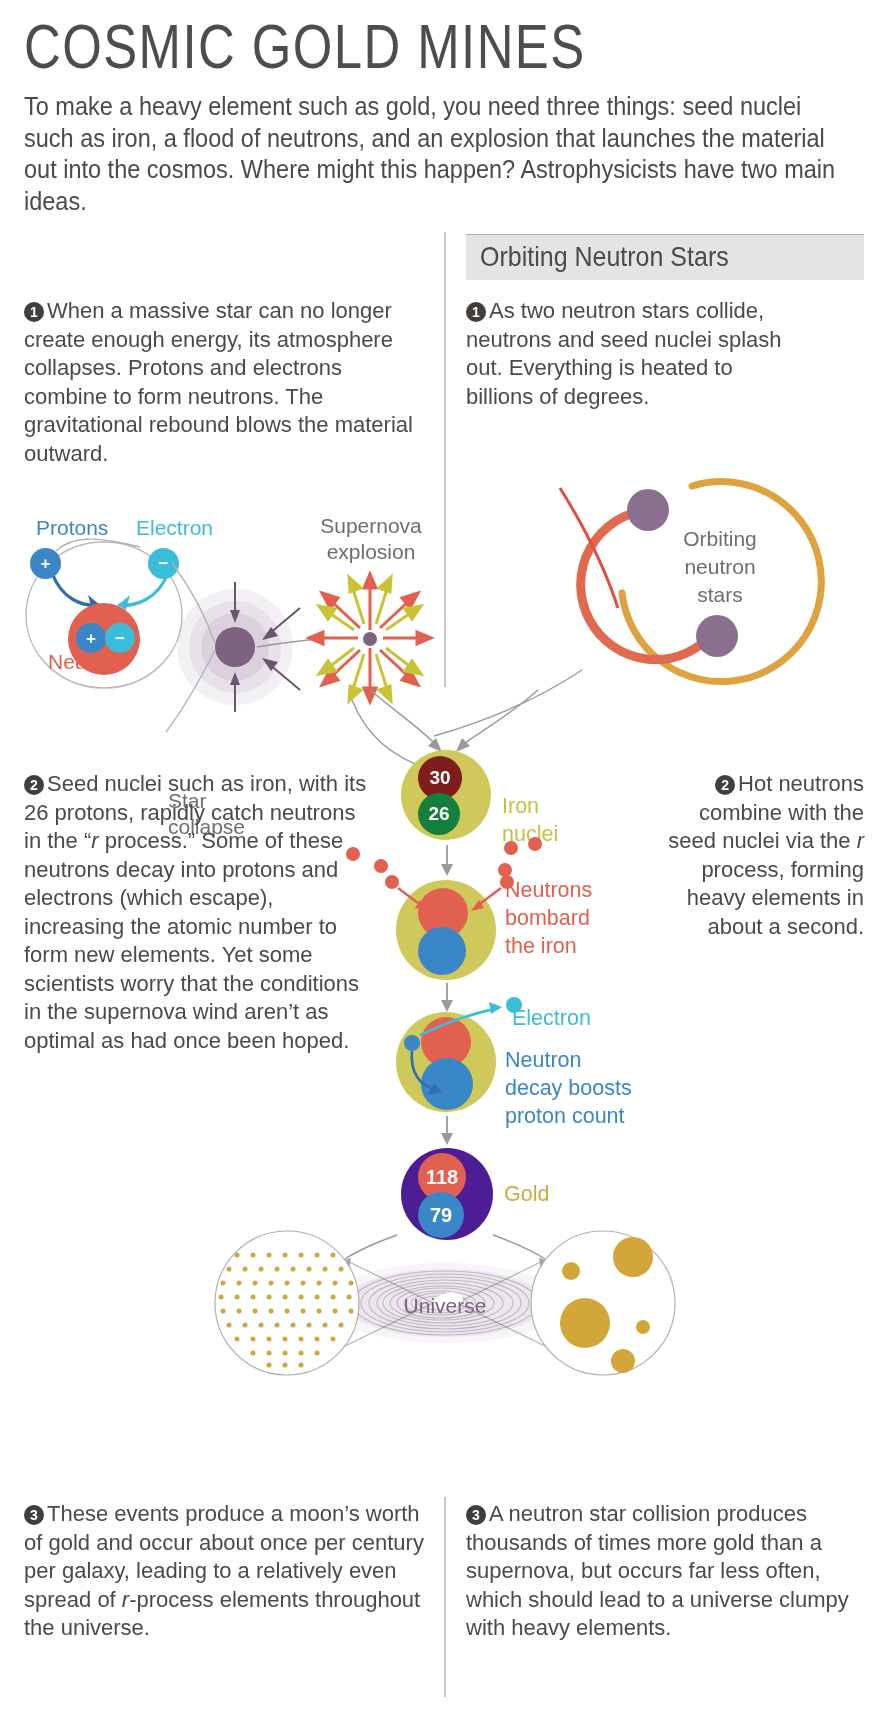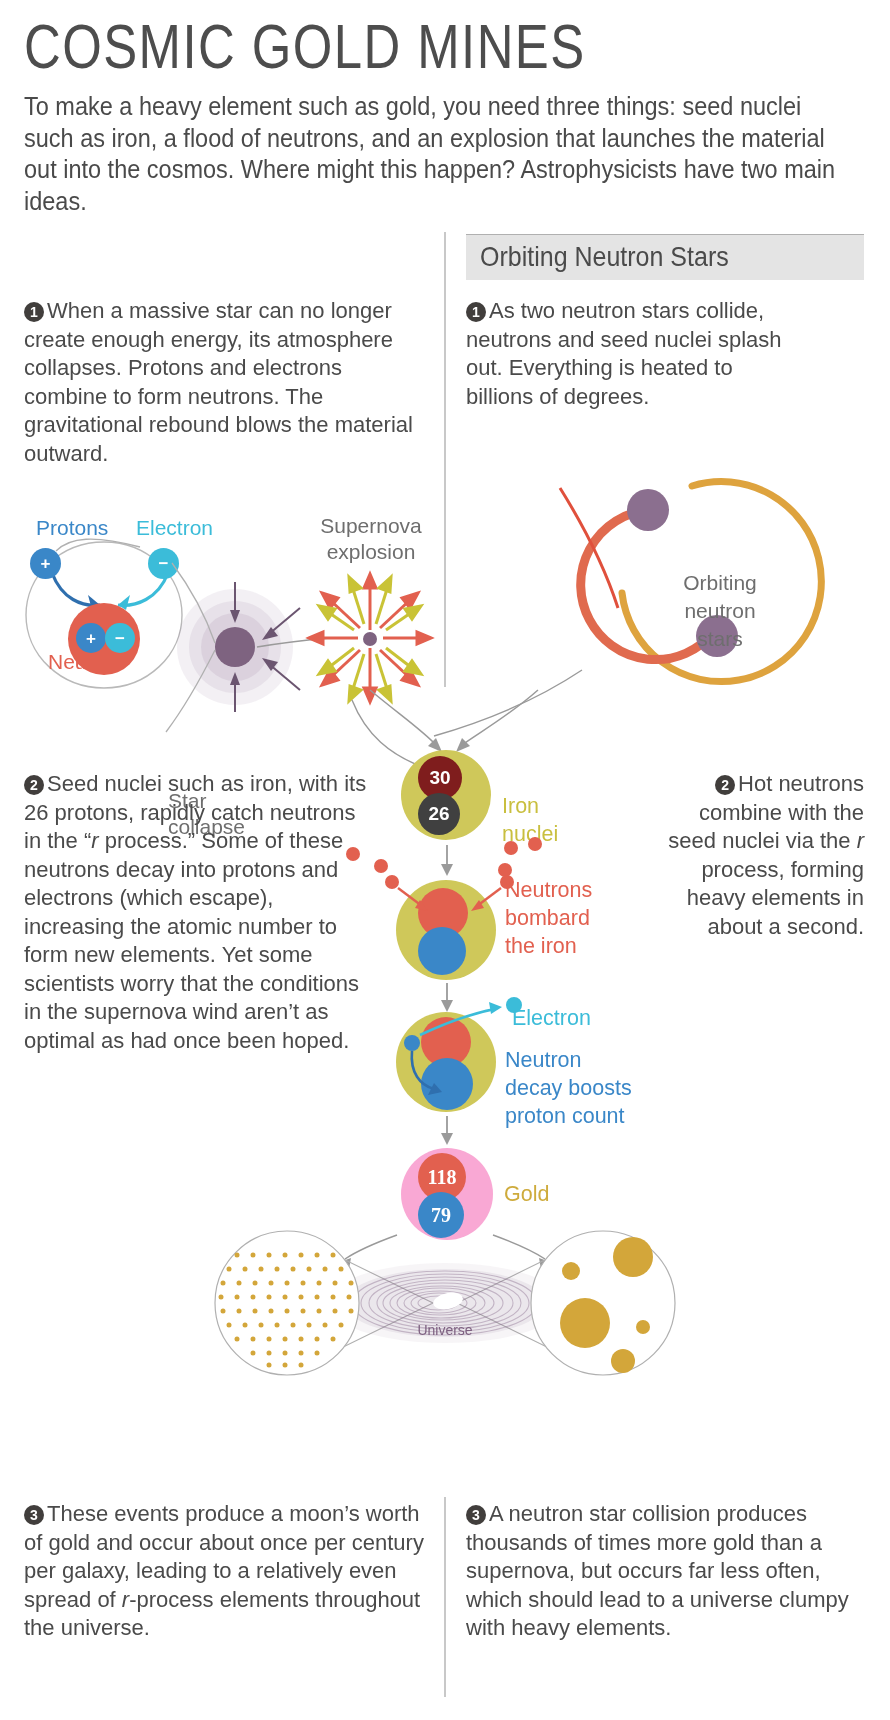--- a/index.html
+++ b/index.html
@@ -75,53 +75,53 @@
     font-size:21px;color:#6e6e6e;line-height:26px;margin-top:48px;}
 
   
   #burst{position:absolute;left:290px;top:560px;width:170px;height:170px;}
   #sn-label{position:absolute;left:296px;top:513px;width:150px;text-align:center;
     font-size:21px;color:#6e6e6e;line-height:26px;}
 
   
   #orbit{position:absolute;left:600px;top:448px;width:280px;height:280px;}
   #orbit-label{position:absolute;left:655px;top:525px;width:130px;text-align:center;
-    font-size:21px;color:#6e6e6e;line-height:28px;margin-top:44px;}
+    font-size:21px;color:#6e6e6e;line-height:28px;}
 
   
   .nuc{position:absolute;border-radius:50%;}
   .nuc .inner{position:absolute;border-radius:50%;display:flex;align-items:center;
     justify-content:center;color:#fff;font-weight:600;}
   .nlabel{position:absolute;font-size:21.5px;line-height:28px;}
 
   #nuc1{left:401px;top:750px;width:90px;height:90px;background:#cfc85a;}
   #nuc1 .n-n{left:17px;top:6px;width:44px;height:44px;background:#7f1d1d;font-size:19px;}
-  #nuc1 .n-p{left:17px;top:43px;width:42px;height:42px;background:#404040;font-size:19px;}
+  #nuc1 .n-p{left:17px;top:43px;width:42px;height:42px;background:#15803d;font-size:19px;}
   #lab1{left:502px;top:766px;color:#c9bf3f;margin-top:26px;}
 
   #nuc2{left:396px;top:880px;width:100px;height:100px;background:#cfc85a;}
   #nuc2 .n-n{left:22px;top:8px;width:50px;height:50px;background:#e2604f;}
   #nuc2 .n-p{left:22px;top:47px;width:48px;height:48px;background:#3a87c8;}
   #lab2{left:505px;top:876px;color:#e2604f;}
 
   #nuc3{left:396px;top:1012px;width:100px;height:100px;background:#cfc85a;}
   #nuc3 .n-n{left:25px;top:5px;width:50px;height:50px;background:#e2604f;}
   #nuc3 .n-p{left:25px;top:46px;width:52px;height:52px;background:#3a87c8;}
   #lab3e{left:512px;top:1004px;color:#3bbcd9;}
   #lab3{left:505px;top:1046px;color:#3a87c8;}
 
-  #nuc4{left:401px;top:1148px;width:92px;height:92px;background:#f9a8d4;font-family:Liberation Serif, serif;}
+  #nuc4{left:401px;top:1148px;width:92px;height:92px;background:#4c1d95;}
   #nuc4 .n-n{left:17px;top:5px;width:48px;height:48px;background:#e2604f;font-size:20px;}
   #nuc4 .n-p{left:17px;top:44px;width:46px;height:46px;background:#3a87c8;font-size:20px;}
   #lab4{left:504px;top:1180px;color:#ceab3c;}
 
   
   #universe{position:absolute;left:215px;top:1215px;width:460px;height:170px;}
-  #univ-label{position:absolute;left:385px;top:1322px;width:120px;text-align:center;
-    font-size:14px;color:#7d6080;}
+  #univ-label{position:absolute;left:385px;top:1294px;width:120px;text-align:center;
+    font-size:21px;color:#7d6080;}
 
   svg{display:block;overflow:visible;}
 </style>
 </head>
 <body>
 
 <div class="page">
 
   <div id="title">COSMIC GOLD MINES</div>
   <div id="intro">To make a heavy element such as gold, you need three things: seed nuclei such as iron, a flood of neutrons, and an explosion that launches the material out into the cosmos. Where might this happen? Astrophysicists have two main ideas.</div>

